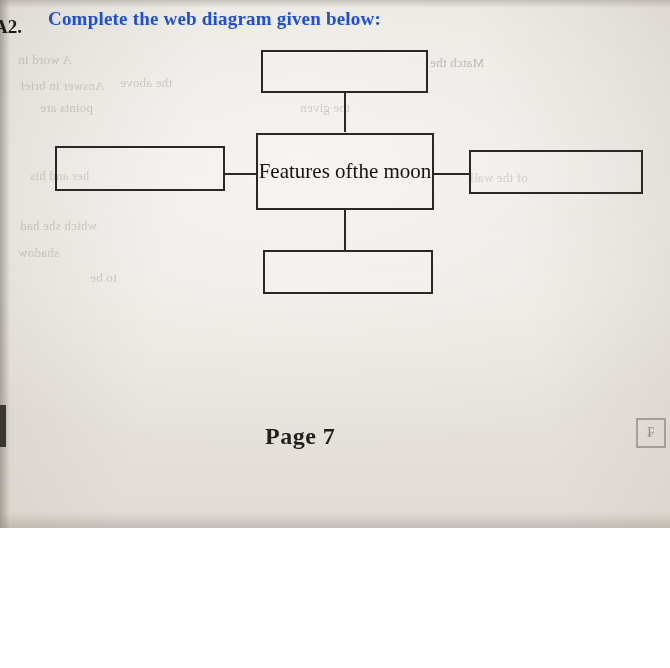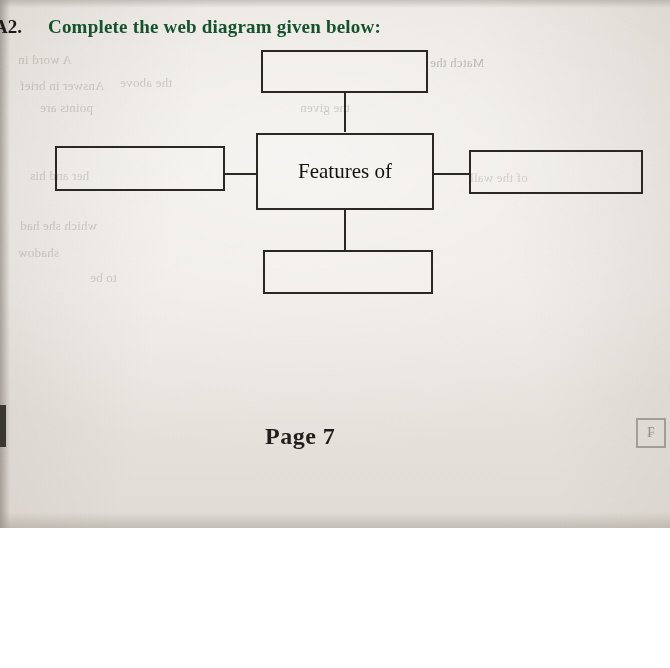--- a/index.html
+++ b/index.html
@@ -73,24 +73,24 @@
     left: -6px;
     top: 16px;
     font-size: 19px;
     font-weight: bold;
     color: #1c1a18;
     font-family: "Liberation Serif", serif;
   }
   .q-text {
     position: absolute;
     left: 48px;
-    top: 16px;
+    top: 8px;
     font-size: 19px;
     font-weight: bold;
-    color: #14532d;
+    color: #1d4ed8;
     font-family: "Liberation Serif", serif;
     letter-spacing: 0.2px;
   }
 
   
   .node {
     position: absolute;
     border: 2px solid #2a2724;
     background: rgba(255,255,255,0.10);
     box-sizing: border-box;
@@ -186,20 +186,21 @@
     <div class="node" style="left:261px; top:50px;  width:167px; height:43px;">
       <span></span>
     </div>
 
     <div class="node" style="left:55px;  top:146px; width:170px; height:45px;">
       <span></span>
     </div>
 
     <div class="node center" style="left:256px; top:133px; width:178px; height:77px;">
       <span class="l1">Features of</span>
+      <span class="l2">the moon</span>
     </div>
 
     <div class="node" style="left:469px; top:150px; width:174px; height:44px;">
       <span></span>
     </div>
 
     <div class="node" style="left:263px; top:250px; width:170px; height:44px;">
       <span></span>
     </div>
 

